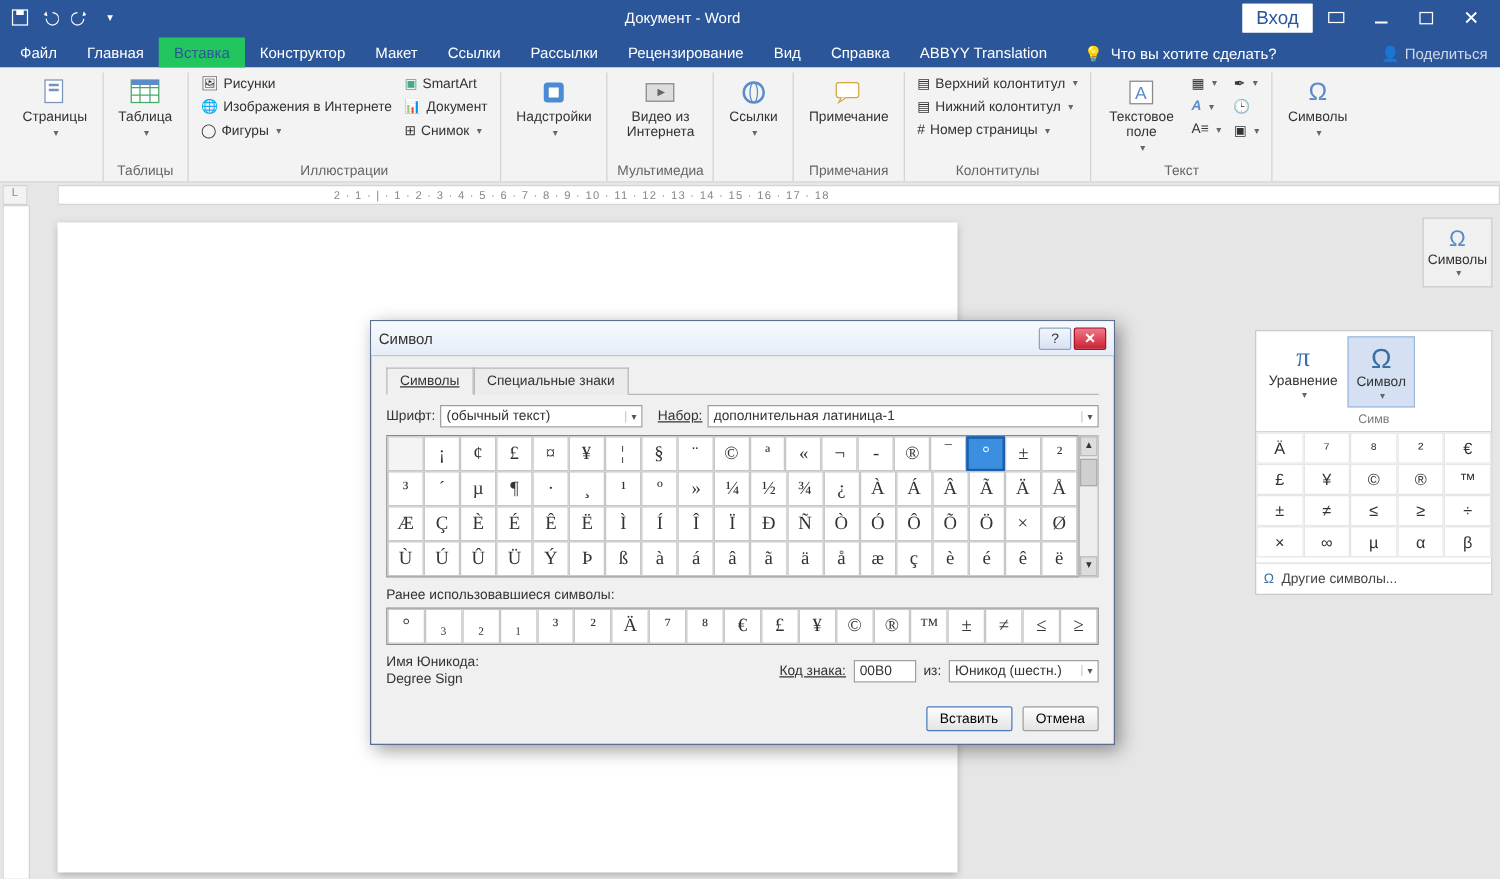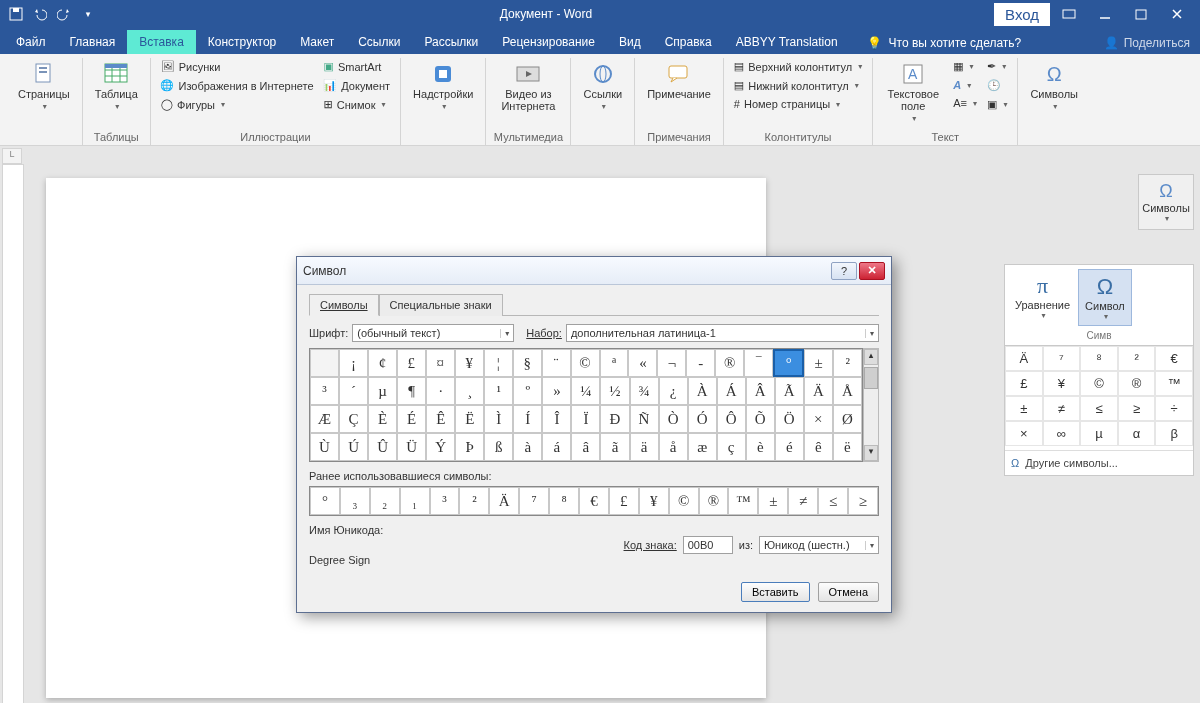--- a/index.html
+++ b/index.html
@@ -10,21 +10,21 @@
 .titlebar .qat { display: flex; gap: 4px; align-items: center; }
 .qat-btn { width: 20px; height: 20px; display: flex; align-items: center; justify-content: center; color: #fff; }
 .titlebar .title { flex: 1; text-align: center; font-size: 12px; }
 .titlebar .right { display: flex; gap: 2px; align-items: center; }
 .login-btn { background: #fff; color: #2b579a; padding: 2px 10px; border: 1px solid #fff; font-size: 15px; }
 .win-btn { width: 34px; height: 24px; display: flex; align-items: center; justify-content: center; color: #fff; }
 
 
 .menutabs { background: #2b579a; height: 26px; display: flex; align-items: flex-end; padding-left: 4px; color: #fff; font-size: 12px; }
 .mtab { padding: 5px 12px; cursor: pointer; }
-.mtab.active { background: #5eead4; color: #2b579a; text-align: center; }
+.mtab.active { background: #22c55e; color: #2b579a; text-align: center; }
 .tell-me { margin-left: 12px; display: flex; align-items: center; gap: 6px; padding: 4px 6px; }
 .share-box { margin-left: auto; padding: 4px 10px; display: flex; align-items: center; gap: 4px; color: #cfd8e8; }
 
 
 .ribbon { background: #f3f3f3; border-bottom: 1px solid #d4d4d4; height: 92px; display: flex; padding: 4px 6px 0; }
 .rgroup { border-right: 1px solid #d4d4d4; padding: 0 6px; display: flex; flex-direction: column; }
 .rgroup-body { flex: 1; display: flex; align-items: flex-start; gap: 2px; }
 .rgroup-label { text-align: center; font-size: 11px; color: #666; padding: 2px 0; }
 .rbtn-big { display: flex; flex-direction: column; align-items: center; justify-content: flex-start; padding: 4px 6px; font-size: 11px; gap: 2px; min-width: 44px; }
 .rbtn-big .ico { width: 28px; height: 24px; display: flex; align-items: center; justify-content: center; }
@@ -70,21 +70,21 @@
 .cg-cell { flex: 1; border: 1px solid #c8c8c8; height: 28px; display: flex; align-items: center; justify-content: center; font-size: 15px; font-family: "Times New Roman", serif; }
 .cg-cell.empty { background: #f4f4f4; }
 .cg-cell.sel { background: #3b8ee0; color: #fff; border: 2px solid #1a5fa8; }
 .scroll-v { width: 16px; background: #eee; border: 1px solid #bbb; display: flex; flex-direction: column; }
 .scroll-v .s-up, .scroll-v .s-dn { height: 16px; background: #ddd; border: 1px solid #bbb; text-align: center; font-size: 9px; }
 .scroll-v .s-thumb { height: 22px; background: #cfcfcf; border: 1px solid #aaa; margin-top: 2px; }
 .sect-label { font-size: 11px; margin: 8px 0 4px; }
 .recent-row { display: flex; border: 1px solid #888; background: #fff; }
 .recent-row .cg-cell { flex: 1; height: 28px; }
 .info-row { display: flex; align-items: center; gap: 6px; margin-top: 8px; font-size: 11px; }
-.info-left { display: flex; flex-direction: column; gap: 18px; }
+.info-left { display: flex; flex-direction: column; gap: 1px; }
 .code-box { border: 1px solid #a0a0a0; background: #fff; padding: 2px 4px; width: 50px; }
 .btn { border: 1px solid #a0a0a0; background: linear-gradient(#fdfdfd,#e4e4e4); padding: 3px 10px; font-size: 11px; border-radius: 2px; }
 .btn.primary { border: 1px solid #4a7dbb; }
 .dlg-foot { display: flex; justify-content: flex-end; gap: 8px; margin-top: 10px; padding-top: 6px; }
 svg { display: block; }
 </style>
 </head>
 <body>
 
 <div class="titlebar">
@@ -357,20 +357,21 @@
           <span>Символы</span>
           <span class="drop">▾</span>
         </div>
       </div>
     <div class="rgroup-label"> </div>
   </div>
 </div>
 
 <div style="display:flex;align-items:center">
     <div style="width:20px;height:16px;background:#f3f3f3;border:1px solid #d4d4d4;margin:2px 0 0 2px;font-size:9px;text-align:center;color:#888">L</div>
+<div class="ruler-h" style="flex:1">2 · 1 · | · 1 · 2 · 3 · 4 · 5 · 6 · 7 · 8 · 9 · 10 · 11 · 12 · 13 · 14 · 15 · 16 · 17 · 18</div>
   </div>
 
 <div class="doc-area">
   <div class="ruler-v"></div>
   <div class="page-wrap">
     <div class="page"></div>
   </div>
 </div>
 
 <div class="side-panel">

